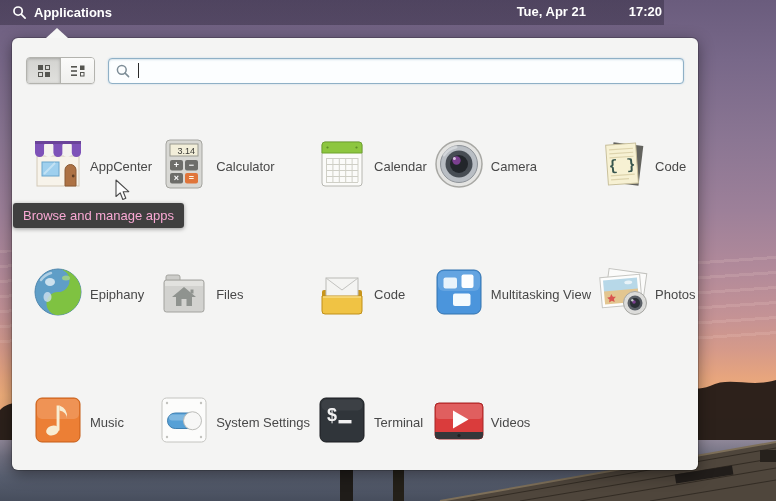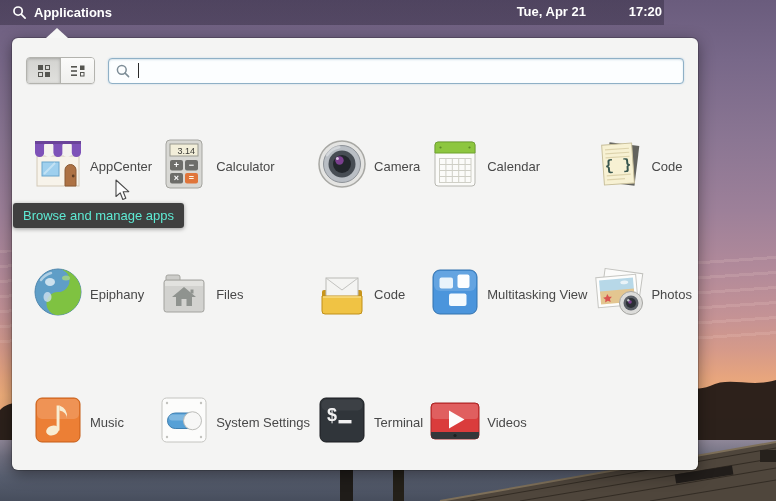--- a/index.html
+++ b/index.html
@@ -39,21 +39,21 @@
     background:#fcfeff;display:flex;align-items:center;padding:0 6px;
     box-shadow:inset 0 1px 2px rgba(110,150,175,.28),0 0 2px rgba(120,170,210,.45);}
   .search-entry .caret{width:1px;height:15px;background:#2a2a2a;margin-left:7px;}
   .search-input{flex:1;border:none;outline:none;background:transparent;font:13px "Liberation Sans",sans-serif;color:#333;padding:0;margin-left:2px;}
   
   .app-grid{position:absolute;left:14px;top:58px;width:655px;
     display:grid;grid-template-columns:repeat(5,1fr);grid-auto-rows:128px;}
   .app-item{display:flex;flex-direction:row;align-items:center;padding-top:7px;cursor:pointer;border-radius:4px;}
   .app-label{margin-top:7px;font-size:13px;color:#484848;line-height:16px;white-space:nowrap;}
   
-  .tooltip{position:absolute;left:13px;top:203px;background:rgba(48,48,48,.93);color:#5eead4;
+  .tooltip{position:absolute;left:13px;top:203px;background:rgba(48,48,48,.93);color:#f9a8d4;
     font-size:13px;padding:5px 10px;border-radius:3px;z-index:40;white-space:nowrap;
     box-shadow:0 1px 4px rgba(0,0,0,.4);}
   .cursor{position:absolute;left:115px;top:179px;z-index:50;}
 </style>
 </head>
 <body>
 
 <div class="desktop">
 
   <div class="sky"></div>
@@ -152,44 +152,44 @@
           <text x="24.5" y="36" text-anchor="middle" font-size="9" font-weight="bold" fill="#ffffff" font-family="Liberation Sans,sans-serif">+</text>
           <text x="39.5" y="36" text-anchor="middle" font-size="9" font-weight="bold" fill="#ffffff" font-family="Liberation Sans,sans-serif">−</text>
           <text x="24.5" y="49" text-anchor="middle" font-size="9" font-weight="bold" fill="#ffffff" font-family="Liberation Sans,sans-serif">×</text>
           <text x="39.5" y="49" text-anchor="middle" font-size="9" font-weight="bold" fill="#fff4e0" font-family="Liberation Sans,sans-serif">=</text>
         </svg>
         <span class="app-label">Calculator</span>
       </div>
 
       <div class="app-item">
         <svg width="64" height="64" viewBox="0 0 64 64">
+          <rect x="12" y="10" width="40" height="44" rx="3" fill="#fbfbf9" stroke="#b6b6b0"></rect>
+          <path d="M12,13 a3,3 0 0 1 3,-3 h34 a3,3 0 0 1 3,3 v8 h-40 Z" fill="#8dc63f" stroke="#6fa32e"></path>
+          <circle cx="17.5" cy="15.5" r="1.1" fill="#5c8c26"></circle>
+          <circle cx="46.5" cy="15.5" r="1.1" fill="#5c8c26"></circle>
+          <g stroke="#cfcfc6" stroke-width="1">
+            <path d="M16,26.5 h32 M16,32.5 h32 M16,38.5 h32 M16,44.5 h32 M16,50.5 h32"></path>
+            <path d="M16.5,26 v24 M22.9,26 v24 M29.3,26 v24 M35.7,26 v24 M42.1,26 v24 M48,26 v24"></path>
+          </g>
+        </svg>
+        <span class="app-label">Calendar</span>
+      </div>
+
+      <div class="app-item">
+        <svg width="64" height="64" viewBox="0 0 64 64">
           <circle cx="32" cy="32" r="23" fill="#e4e4e2" stroke="#a8a8a4" stroke-width="1.5"></circle>
           <circle cx="32" cy="32" r="18.5" fill="#b9bec4"></circle>
           <circle cx="32" cy="32" r="18.5" fill="none" stroke="#8d9298"></circle>
           <circle cx="32" cy="32" r="13.5" fill="#474d54"></circle>
           <circle cx="32" cy="32" r="9" fill="#22262b"></circle>
           <circle cx="29.5" cy="28.5" r="4.2" fill="#7b3f8f"></circle>
           <circle cx="27.4" cy="26.4" r="1.5" fill="#e8d8ee" opacity="0.85"></circle>
           <path d="M17,23 a18,18 0 0 1 12,-8" stroke="#eef0f2" stroke-width="3" fill="none" opacity="0.5" stroke-linecap="round"></path>
         </svg>
         <span class="app-label">Camera</span>
-      </div>
-
-      <div class="app-item">
-        <svg width="64" height="64" viewBox="0 0 64 64">
-          <rect x="12" y="10" width="40" height="44" rx="3" fill="#fbfbf9" stroke="#b6b6b0"></rect>
-          <path d="M12,13 a3,3 0 0 1 3,-3 h34 a3,3 0 0 1 3,3 v8 h-40 Z" fill="#8dc63f" stroke="#6fa32e"></path>
-          <circle cx="17.5" cy="15.5" r="1.1" fill="#5c8c26"></circle>
-          <circle cx="46.5" cy="15.5" r="1.1" fill="#5c8c26"></circle>
-          <g stroke="#cfcfc6" stroke-width="1">
-            <path d="M16,26.5 h32 M16,32.5 h32 M16,38.5 h32 M16,44.5 h32 M16,50.5 h32"></path>
-            <path d="M16.5,26 v24 M22.9,26 v24 M29.3,26 v24 M35.7,26 v24 M42.1,26 v24 M48,26 v24"></path>
-          </g>
-        </svg>
-        <span class="app-label">Calendar</span>
       </div>
 
       <div class="app-item">
         <svg width="64" height="64" viewBox="0 0 64 64">
           <rect x="20" y="12" width="30" height="40" fill="#63635e" transform="rotate(7 35 32)"></rect>
           <g transform="rotate(-4 32 32)">
             <rect x="16" y="12" width="30" height="40" fill="#f7f1d3" stroke="#c9c09c"></rect>
             <g stroke="#ddd3ac" stroke-width="1.2">
               <path d="M19,17 h24 M19,21 h24 M19,25 h24 M19,43 h24 M19,47 h18"></path>
             </g>

